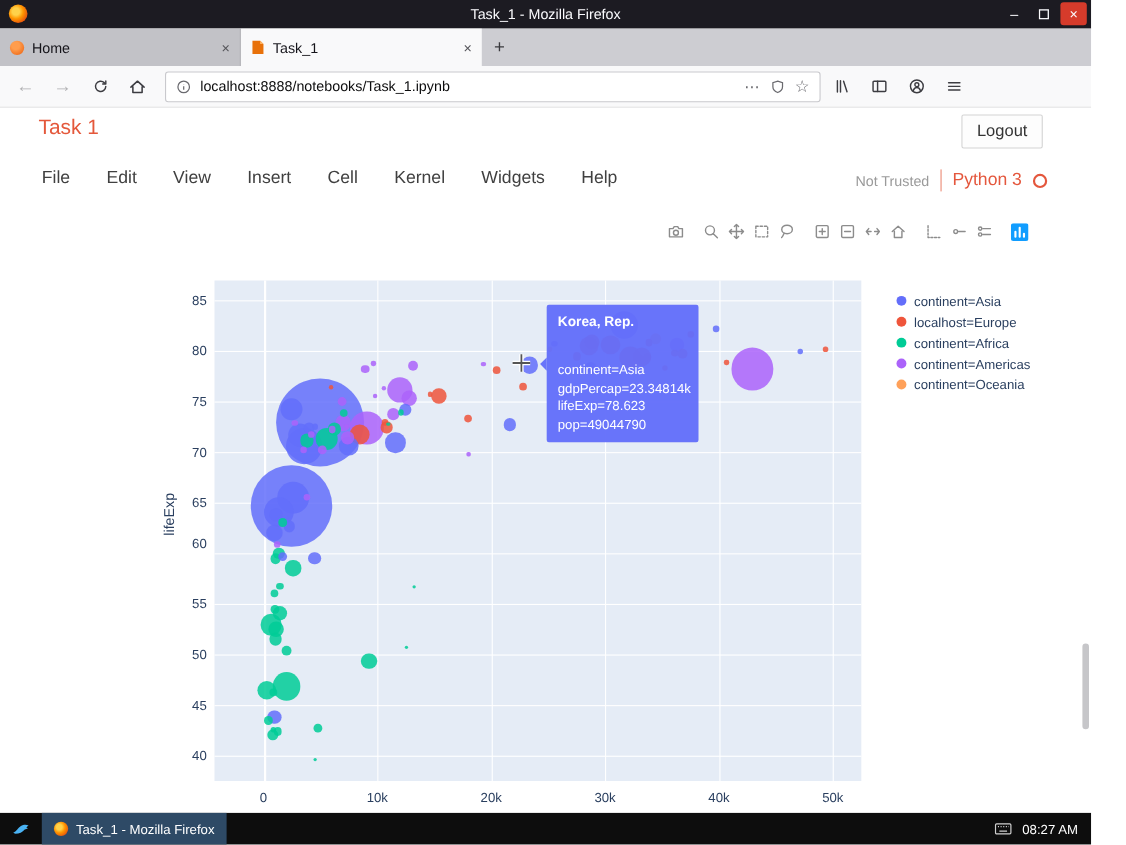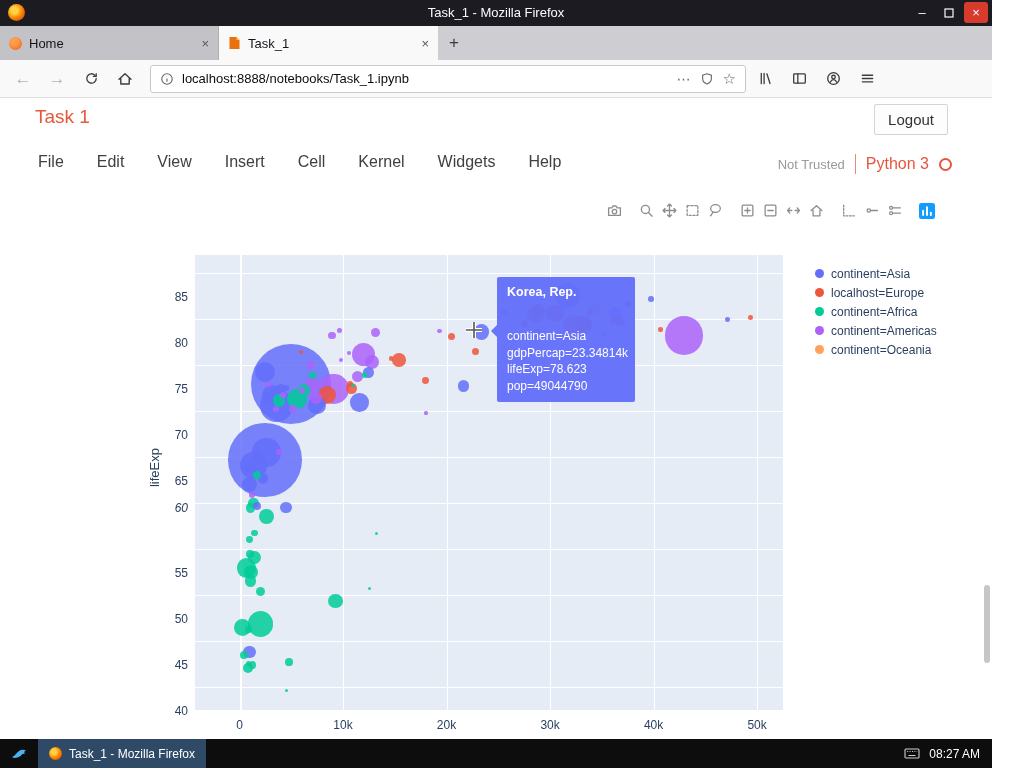--- a/index.html
+++ b/index.html
@@ -56,21 +56,21 @@
   .mb-icon svg { stroke:#8c8c8c; fill:none; stroke-width:1.2; stroke-linecap:round; stroke-linejoin:round; }
   .mb-gap { margin-left:9px; }
 
   
   .plot { position:absolute; left:195px; top:157px; width:588px; height:455px; background:#e5ecf6; }
   .gridline-v { position:absolute; top:0; bottom:0; width:1px; background:#fff; z-index:0; }
   .gridline-h { position:absolute; left:0; right:0; height:1px; background:#fff; z-index:0; }
   .bubble { position:absolute; border-radius:50%; opacity:.85; z-index:1; }
   .ylabel-wrap { position:absolute; left:124px; top:362px; width:60px; text-align:center; transform:rotate(-90deg);
     font-size:13px; color:#2a3f5f; }
-  .y-tick { position:absolute; left:152px; width:36px; text-align:right; font-size:12px; color:#2a3f5f;margin-top:24px; }
+  .y-tick { position:absolute; left:152px; width:36px; text-align:right; font-size:12px; color:#2a3f5f; }
   .x-tick { position:absolute; top:620px; transform:translateX(-50%); font-size:12px; color:#2a3f5f; }
   .legend { position:absolute; left:815px; top:166px; }
   .legend-item { display:flex; align-items:center; gap:7px; height:19px; }
   .legend-dot { width:9px; height:9px; border-radius:50%; flex:0 0 9px; }
   .legend-label { font-size:12px; color:#2a3f5f; }
 
   .hover-tooltip { position:absolute; left:302px; top:22px; width:138px; background:rgba(99,110,250,.96); color:#fff;
     padding:8px 10px; border-radius:2px; z-index:5; }
   .hover-tooltip::before { content:""; position:absolute; left:-6px; top:48px;
     border-top:6px solid transparent; border-bottom:6px solid transparent; border-right:6px solid rgba(99,110,250,.96); }
@@ -276,21 +276,21 @@
           </svg>
         </span>
     </div>
 
     <div class="ylabel-wrap">lifeExp</div>
     <div>
         <span class="y-tick" style="top: 582.02px;">40</span>
         <span class="y-tick" style="top: 536.061px;">45</span>
         <span class="y-tick" style="top: 490.101px;">50</span>
         <span class="y-tick" style="top: 444.141px;">55</span>
-        <span class="y-tick" style="top: 379px; font-style: italic;">60</span>
+        <span class="y-tick" style="top: 389px;">60</span>
         <span class="y-tick" style="top: 352.222px;">65</span>
         <span class="y-tick" style="top: 306.263px;">70</span>
         <span class="y-tick" style="top: 260.303px;">75</span>
         <span class="y-tick" style="top: 214.343px;">80</span>
         <span class="y-tick" style="top: 168.384px;">85</span>
       </div>
 
     <div class="plot">
         <div class="gridline-h" style="top: 18.3838px;"></div>
         <div class="gridline-h" style="top: 64.3434px;"></div>

